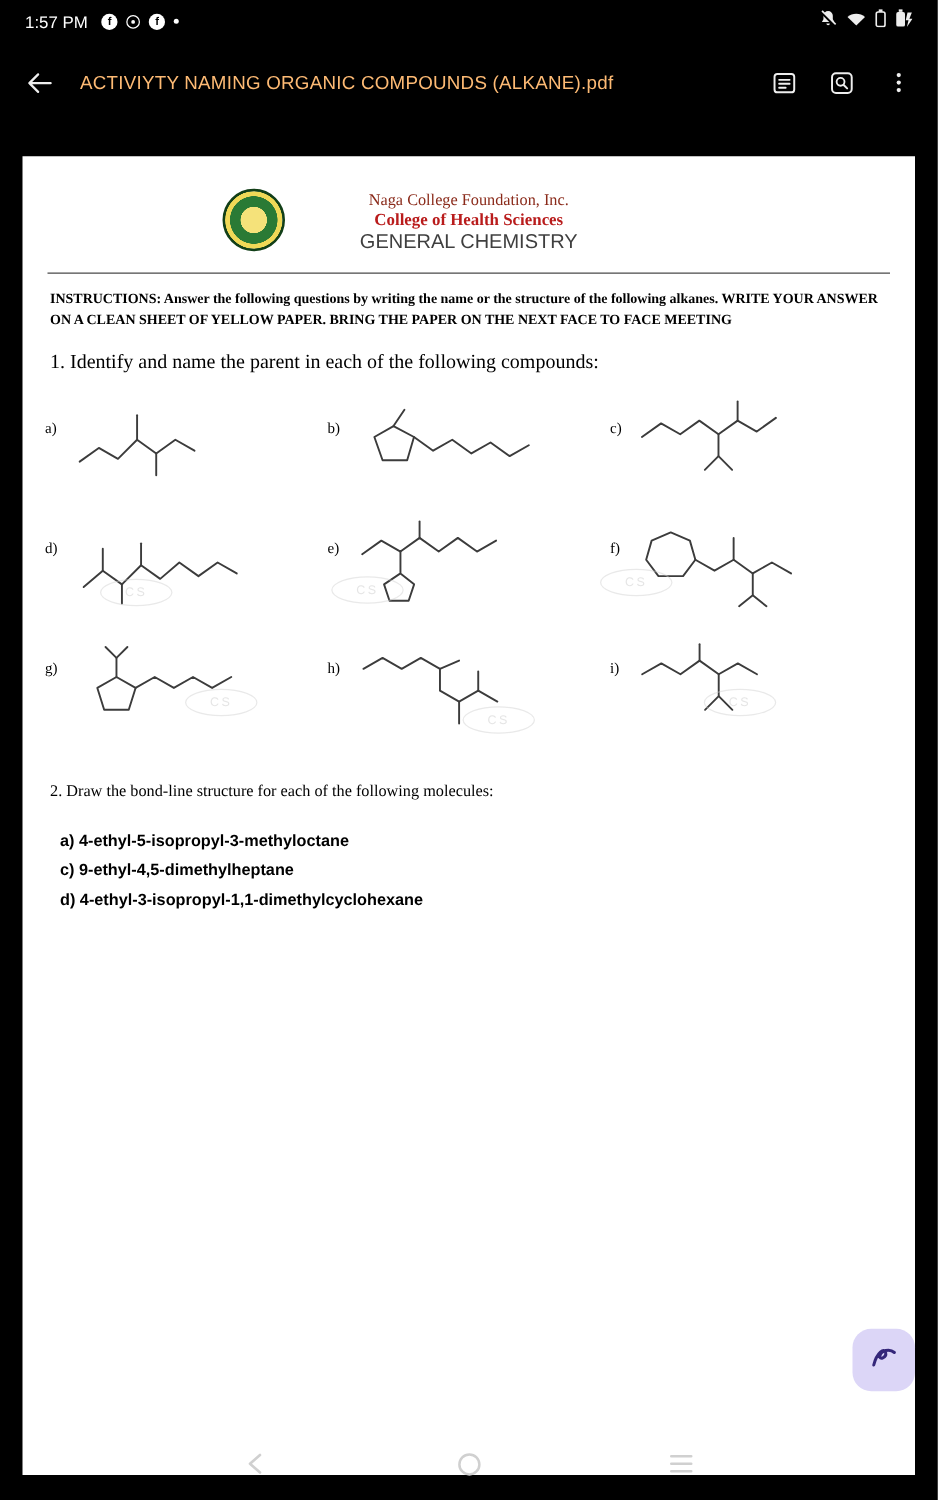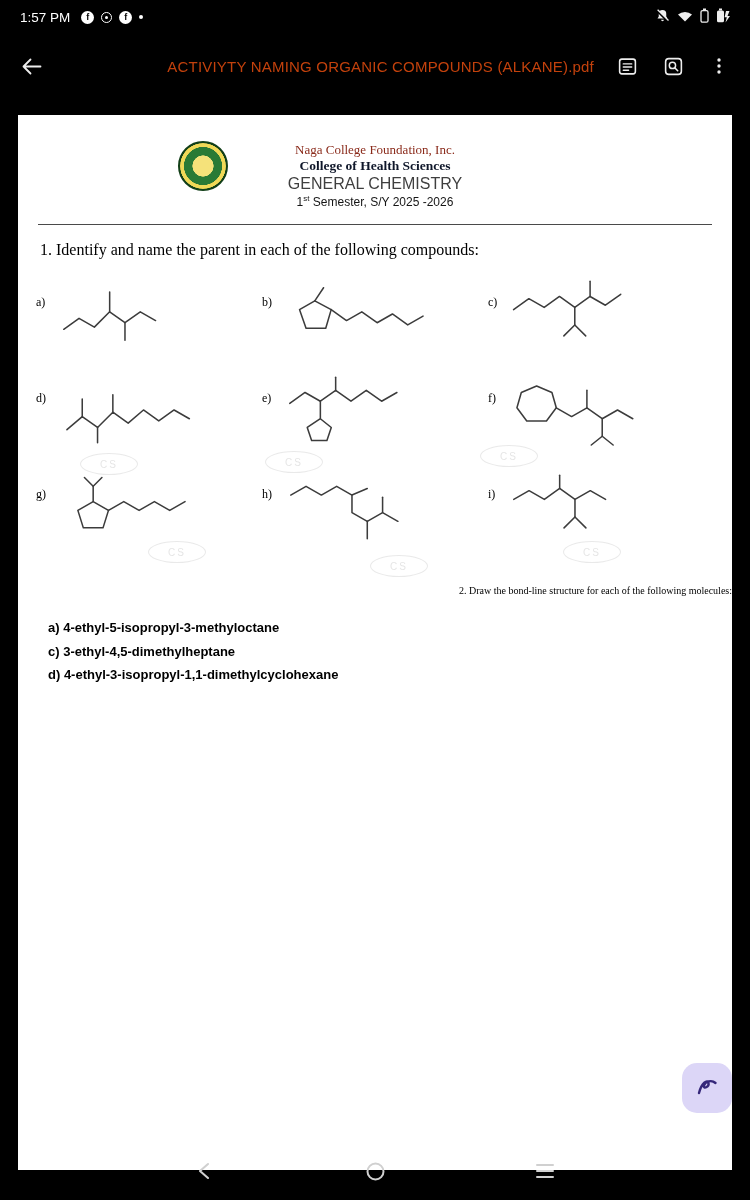--- a/index.html
+++ b/index.html
@@ -13,50 +13,50 @@
   .sb-appicon { width: 13px; height: 13px; border-radius: 50%; background: #fff; color: #000;
     font-size: 9px; font-weight: bold; display: flex; align-items: center; justify-content: center; line-height: 1; }
   .sb-ring { width: 11px; height: 11px; border: 1.6px solid #fff; border-radius: 50%; background: transparent;
     display: flex; align-items: center; justify-content: center; }
   .sb-ring i { width: 3px; height: 3px; background: #fff; border-radius: 50%; }
   .sb-dot { width: 4px; height: 4px; border-radius: 50%; background: #fff; }
   .sb-right { margin-left: auto; display: flex; align-items: center; gap: 7px; }
 
   
   .app-bar { height: 52px; margin-top: 6px; display: flex; align-items: center; padding: 0 18px; gap: 20px; }
-  .app-title { color: #c2410c; font-size: 15px; letter-spacing: .2px; white-space: nowrap; overflow: hidden; flex: 1 1 auto; text-align: right; }
+  .app-title { color: #fdba74; font-size: 15px; letter-spacing: .2px; white-space: nowrap; overflow: hidden; flex: 1 1 auto; }
   .ab-btn { display: flex; align-items: center; justify-content: center; width: 26px; height: 26px; flex: 0 0 auto; }
 
   
-  .page { position: relative; margin: 23px auto 0; width: 714px; height: 1055px; background: #fff; color: #000; }
+  .page { position: relative; margin: 33px auto 0; width: 714px; height: 1055px; background: #fff; color: #000; }
 
   .doc-header { position: relative; padding-top: 27px; text-align: center; font-family: "Liberation Serif", serif; }
   .logo { position: absolute; left: 160px; top: 26px; width: 50px; height: 50px; border-radius: 50%;
     background: radial-gradient(circle at 50% 50%, #f5e27a 0 32%, #2a7a35 33% 58%, #f0d957 59% 70%, #114c1e 71%);
     border: 2px solid #123f18; }
   .h-line1 { font-size: 13px; color: #8a2a1a; }
-  .h-line2 { font-size: 13.5px; color: #0f172a; font-weight: bold; }
+  .h-line2 { font-size: 13.5px; color: #b91c1c; font-weight: bold; }
   .h-line3 { font-size: 16px; color: #3f3f3f; font-family: "Liberation Sans", sans-serif; margin-top: 1px; }
   .h-line4 { font-size: 12px; color: #151515; font-family: "Liberation Sans", sans-serif; margin-top: 1px; }
   .h-line4 sup { font-size: 8px; }
 
   .divider { margin: 15px 20px 0; border-top: 1.6px solid #4a4a4a; }
 
   .instructions { margin: 12px 22px 0; font-size: 11.2px; font-weight: bold; line-height: 1.5;
     font-family: "Liberation Serif", serif; color: #000; }
 
   .q1-title { margin: 16px 0 0 22px; font-size: 16px; font-family: "Liberation Serif", serif; }
 
   .struct-grid { margin: 12px 18px 0; display: grid; grid-template-columns: 1fr 1fr 1fr; grid-auto-rows: 96px; }
   .struct-cell { display: flex; gap: 4px; align-items: flex-start; padding-top: 8px; }
   .struct-label { font-family: "Liberation Serif", serif; font-size: 12px; margin-top: 16px; }
   .struct-svg { width: 176px; height: 82px; }
   .struct-svg polyline { fill: none; stroke: #3c3c3c; stroke-width: 1.4; stroke-linecap: round; stroke-linejoin: round; }
 
-  .q2-title { margin: 26px 0 0 22px; font-size: 10px; font-family: "Liberation Serif", serif; text-align: right; }
+  .q2-title { margin: 26px 0 0 22px; font-size: 13px; font-family: "Liberation Serif", serif; }
   .q2-list { margin: 20px 0 0 30px; }
   .q2-item { font-size: 13px; font-weight: bold; line-height: 23.5px; font-family: "Liberation Sans", sans-serif; }
 
   .watermark { position: absolute; width: 58px; height: 22px; border: 1px solid #cfcfcf; border-radius: 50%;
     color: #c6c6c6; font-size: 10px; display: flex; align-items: center; justify-content: center;
     opacity: .45; letter-spacing: 2px; pointer-events: none; }
 
   
   .fab { position: absolute; right: 18px; top: 1063px; width: 50px; height: 50px; border-radius: 15px;
     background: #dcd6f7; display: flex; align-items: center; justify-content: center; }
@@ -138,25 +138,25 @@
   </span>
 </div>
 
 <div class="page">
 
   <div class="doc-header">
     <div class="logo"></div>
     <div class="h-line1">Naga College Foundation, Inc.</div>
     <div class="h-line2">College of Health Sciences</div>
     <div class="h-line3">GENERAL CHEMISTRY</div>
-    <div class="h-line4"><span>1</span><sup>st</sup><span> Semester, S/Y 2025 -2026</span></div>
   </div>
 
   <div class="divider"></div>
 
+  <p class="instructions">INSTRUCTIONS: Answer the following questions by writing the name or the structure of the following alkanes. WRITE YOUR ANSWER ON A CLEAN SHEET OF YELLOW PAPER. BRING THE PAPER ON THE NEXT FACE TO FACE MEETING</p>
 
   <p class="q1-title">1. Identify and name the parent in each of the following compounds:</p>
 
   <div class="struct-grid">
       <div class="struct-cell">
         <span class="struct-label">a)</span>
         <svg viewBox="0 0 150 75" class="struct-svg">
           <polyline points="8,46 22,36 36,44 50,30 64,40 78,30 92,38"></polyline>
           <polyline points="50,30 50,12"></polyline>
           <polyline points="64,40 64,56"></polyline>
@@ -232,21 +232,21 @@
           <polyline points="64,26 64,42 54,52"></polyline>
           <polyline points="64,42 74,52"></polyline>
         </svg>
       </div>
     </div>
 
   <p class="q2-title">2. Draw the bond-line structure for each of the following molecules:</p>
 
   <div class="q2-list">
       <div class="q2-item">a) 4-ethyl-5-isopropyl-3-methyloctane</div>
-      <div class="q2-item">c) 3-ethyl-4,5-dimethylheptane</div>
+      <div class="q2-item">c) 9-ethyl-4,5-dimethylheptane</div>
       <div class="q2-item">d) 4-ethyl-3-isopropyl-1,1-dimethylcyclohexane</div>
     </div>
 
 <div class="watermark" style="left: 62px; top: 338px;">CS</div>
     <div class="watermark" style="left: 247px; top: 336px;">CS</div>
     <div class="watermark" style="left: 462px; top: 330px;">CS</div>
     <div class="watermark" style="left: 130px; top: 426px;">CS</div>
     <div class="watermark" style="left: 352px; top: 440px;">CS</div>
     <div class="watermark" style="left: 545px; top: 426px;">CS</div>
   </div>

